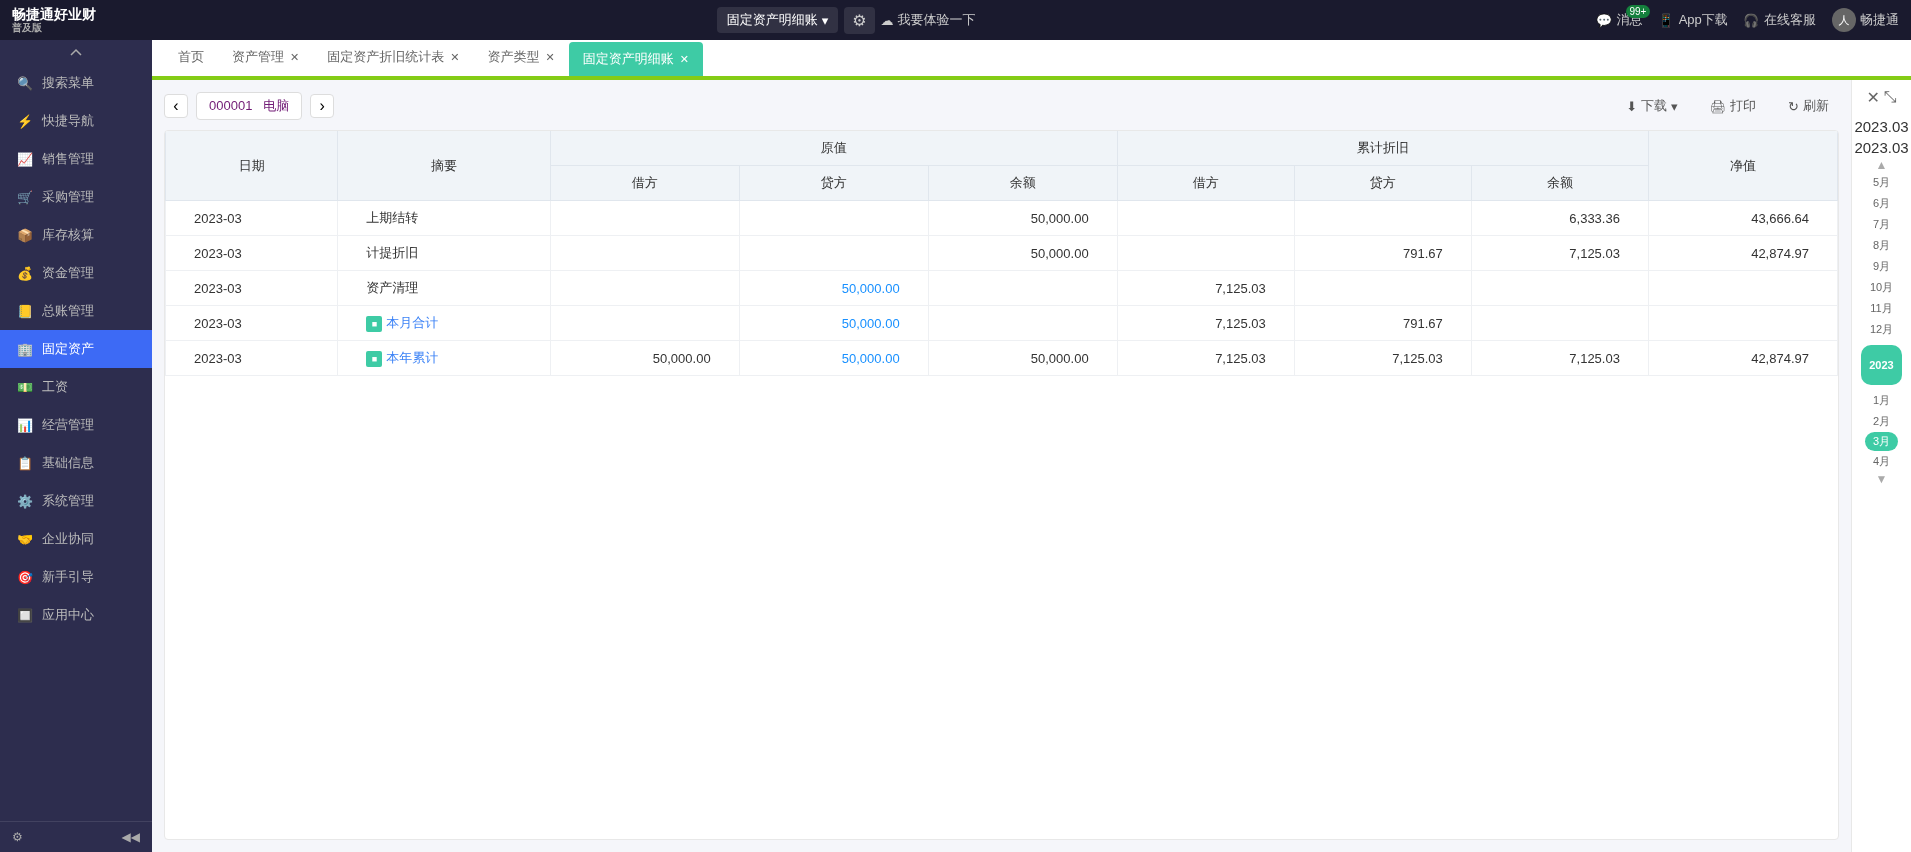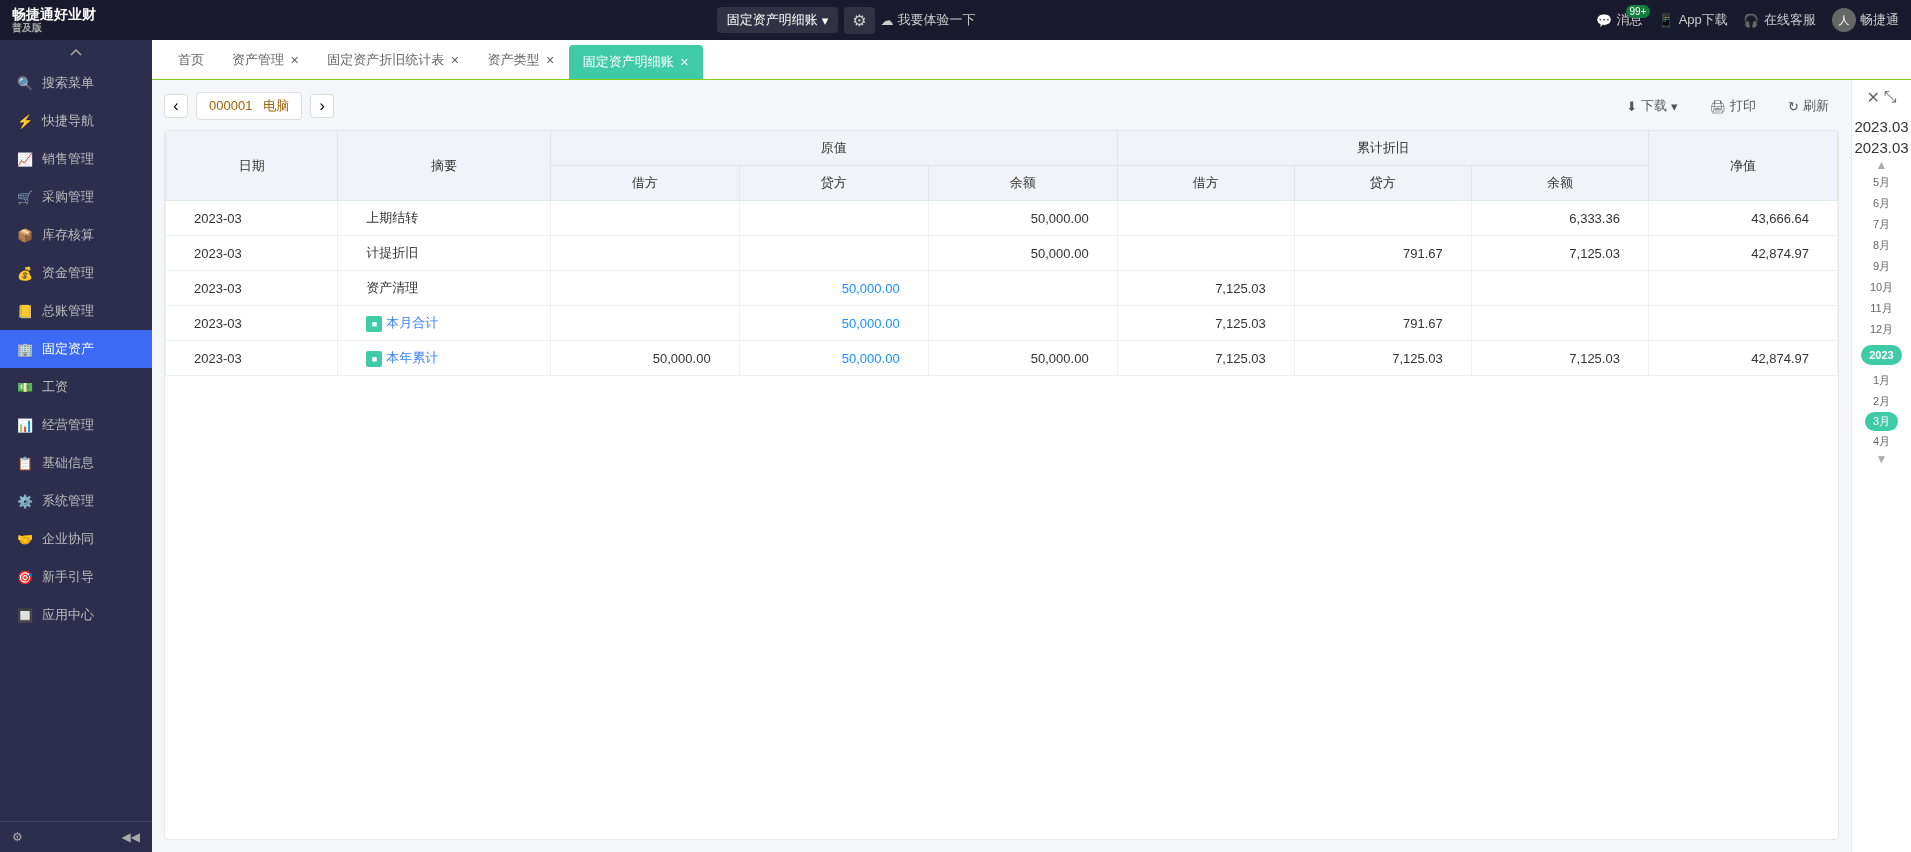--- a/index.html
+++ b/index.html
@@ -55,41 +55,41 @@
     .sidebar-item-icon { width: 18px; height: 18px; flex-shrink: 0; display: flex; align-items: center; justify-content: center; }
     .sidebar-bottom { margin-top: auto; border-top: 1px solid rgba(255,255,255,0.1); display: flex; align-items: center; justify-content: space-between; padding: 8px 12px; }
     .sidebar-bottom-btn { color: #aaa; font-size: 12px; cursor: pointer; }
 
     
     .content-area { flex: 1; display: flex; flex-direction: column; overflow: hidden; background: #f5f6fa; }
 
     
     .tab-bar {
       height: 40px; background: #fff; display: flex; align-items: flex-end;
-      padding: 0 12px; border-bottom: 1px solid #84cc16; flex-shrink: 0; gap: 0;
+      padding: 0 12px; border-bottom: 4px solid #84cc16; flex-shrink: 0; gap: 0;
     }
     .tab-item {
       display: flex; align-items: center; gap: 4px;
       padding: 8px 14px 8px 14px; font-size: 13px; color: #666;
       cursor: pointer; border-bottom: 2px solid transparent;
       white-space: nowrap;
     }
     .tab-item.active { color: #fff; background: #3ecba5; border-radius: 4px 4px 0 0; border-bottom: none; }
     .tab-close { font-size: 11px; color: inherit; margin-left: 2px; }
 
     
     .page-content { flex: 1; display: flex; overflow: hidden; }
 
     
     .main-panel { flex: 1; display: flex; flex-direction: column; overflow: hidden; padding: 12px; }
 
     
     .asset-nav { display: flex; align-items: center; gap: 8px; margin-bottom: 10px; }
     .nav-arrow { width: 24px; height: 24px; border: 1px solid #ddd; border-radius: 4px; display: flex; align-items: center; justify-content: center; cursor: pointer; background: #fff; }
-    .asset-id-box { border: 1px solid #ddd; border-radius: 4px; padding: 4px 12px; background: #fff; font-size: 13px; color: #a16207; }
+    .asset-id-box { border: 1px solid #ddd; border-radius: 4px; padding: 4px 12px; background: #fff; font-size: 13px; color: #701a75; }
     .toolbar-right { margin-left: auto; display: flex; align-items: center; gap: 12px; }
     .toolbar-btn { display: flex; align-items: center; gap: 4px; font-size: 13px; color: #555; cursor: pointer; padding: 4px 10px; border-radius: 4px; }
 
     
     .table-container { flex: 1; overflow: auto; background: #fff; border-radius: 4px; border: 1px solid #e8e8e8; }
     table { width: 100%; border-collapse: collapse; font-size: 13px; }
     thead tr th { background: #f0f4f8; padding: 8px 12px; text-align: center; font-weight: 500; color: #333; border: 1px solid #e0e6ed; white-space: nowrap; }
     thead tr:first-child th { border-top: none; }
     tbody tr td { padding: 8px 28px; text-align: center; color: #333; border: 1px solid #eef0f3; }
     .td-left { text-align: left; }
@@ -101,21 +101,21 @@
     
     .right-panel {
       width: 60px; background: #fff; border-left: 1px solid #e8e8e8;
       display: flex; flex-direction: column; align-items: center;
       padding: 8px 0; overflow-y: auto; flex-shrink: 0;
     }
     .close-panel { cursor: pointer; color: #666; margin-bottom: 2px; }
     .expand-panel { cursor: pointer; color: #666; margin-bottom: 8px; }
     .timeline-item { font-size: 11px; color: #666; padding: 3px 4px; text-align: center; cursor: pointer; width: 100%; }
     .timeline-active { background: #3ecba5 !important; color: #fff !important; border-radius: 10px; padding: 2px 8px !important; }
-    .timeline-active-year { background: #3ecba5; color: #fff; border-radius: 10px; padding: 4px 8px; font-size: 11px; font-weight: bold; text-align: center; display: inline-block; margin: 2px 0; }
+    .timeline-active-year { background: #3ecba5; color: #fff; border-radius: 10px; padding: 14px 8px; font-size: 11px; font-weight: bold; text-align: center; display: inline-block; margin: 2px 0; }
     .timeline-date-row { font-size: 15px; color: #333; padding: 2px 0; text-align: center; }
     .up-arrow-btn, .down-arrow-btn { color: #aaa; cursor: pointer; font-size: 12px; }
   </style>
 </head>
 <body>
 
 <div class="topbar">
   <div class="topbar-left">
     <div class="topbar-logo">
       <span>畅捷通好业财</span>

